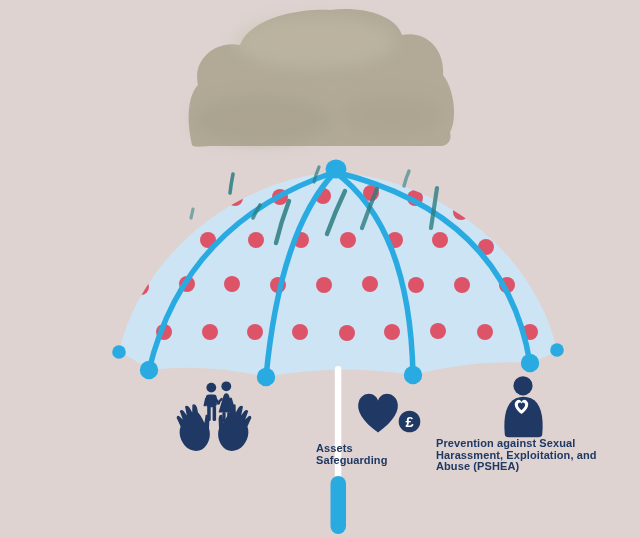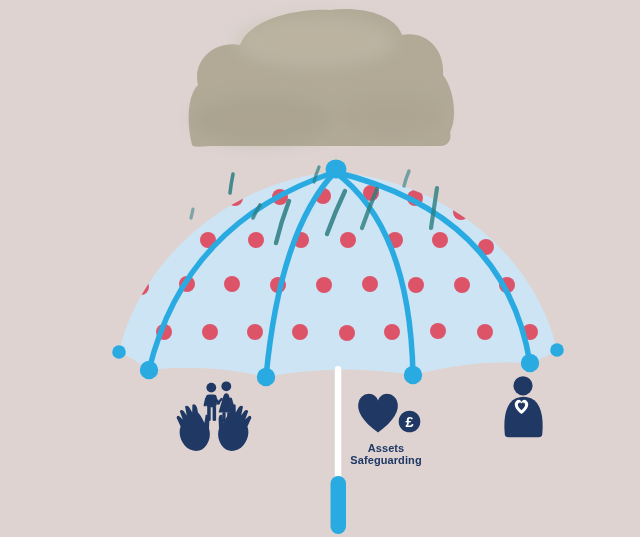--- a/index.html
+++ b/index.html
@@ -10,21 +10,20 @@
     background:#ded3d1;
     font-family:"Liberation Sans", sans-serif;
   }
   .stage svg{position:absolute;left:0;top:0;}
   .label{
     position:absolute;
     color:#1f3864;
     font-weight:bold;
     font-size:11px;
     line-height:11.5px;
-    text-align:center;
     white-space:pre-line;
     letter-spacing:0.1px;
   }
   .label-child{left:132px;top:459px;width:180px;}
   .label-assets{left:316px;top:443px;width:140px;}
   .label-pshea{left:436px;top:438px;width:200px;}
 </style>
 </head>
 <body>
 
@@ -171,14 +170,17 @@
                Q505.1,437.2 504.8,434.5 Z" fill="#1f3864"></path>
       <path fill="#ffffff" d="M521.5,414 C514.8,409 513.2,403.8 516.2,400.9 C518.6,398.6 521,399.9 521.5,402.3
                C522,399.9 524.4,398.6 526.8,400.9 C529.8,403.8 528.2,409 521.5,414 Z"></path>
       <path d="M521.5,410.2 C517.9,407.3 517.1,404.6 518.7,403.1 C519.9,401.9 521.2,402.6 521.5,403.8
                C521.8,402.6 523.1,401.9 524.3,403.1 C525.9,404.6 525.1,407.3 521.5,410.2 Z" fill="#1f3864"></path>
     </g>
   </svg>
 
   <div class="label label-assets">Assets
 Safeguarding</div>
+  <div class="label label-pshea">Prevention against Sexual
+Harassment, Exploitation, and
+Abuse (PSHEA)</div>
 
 </div>
 
 </body></html>

